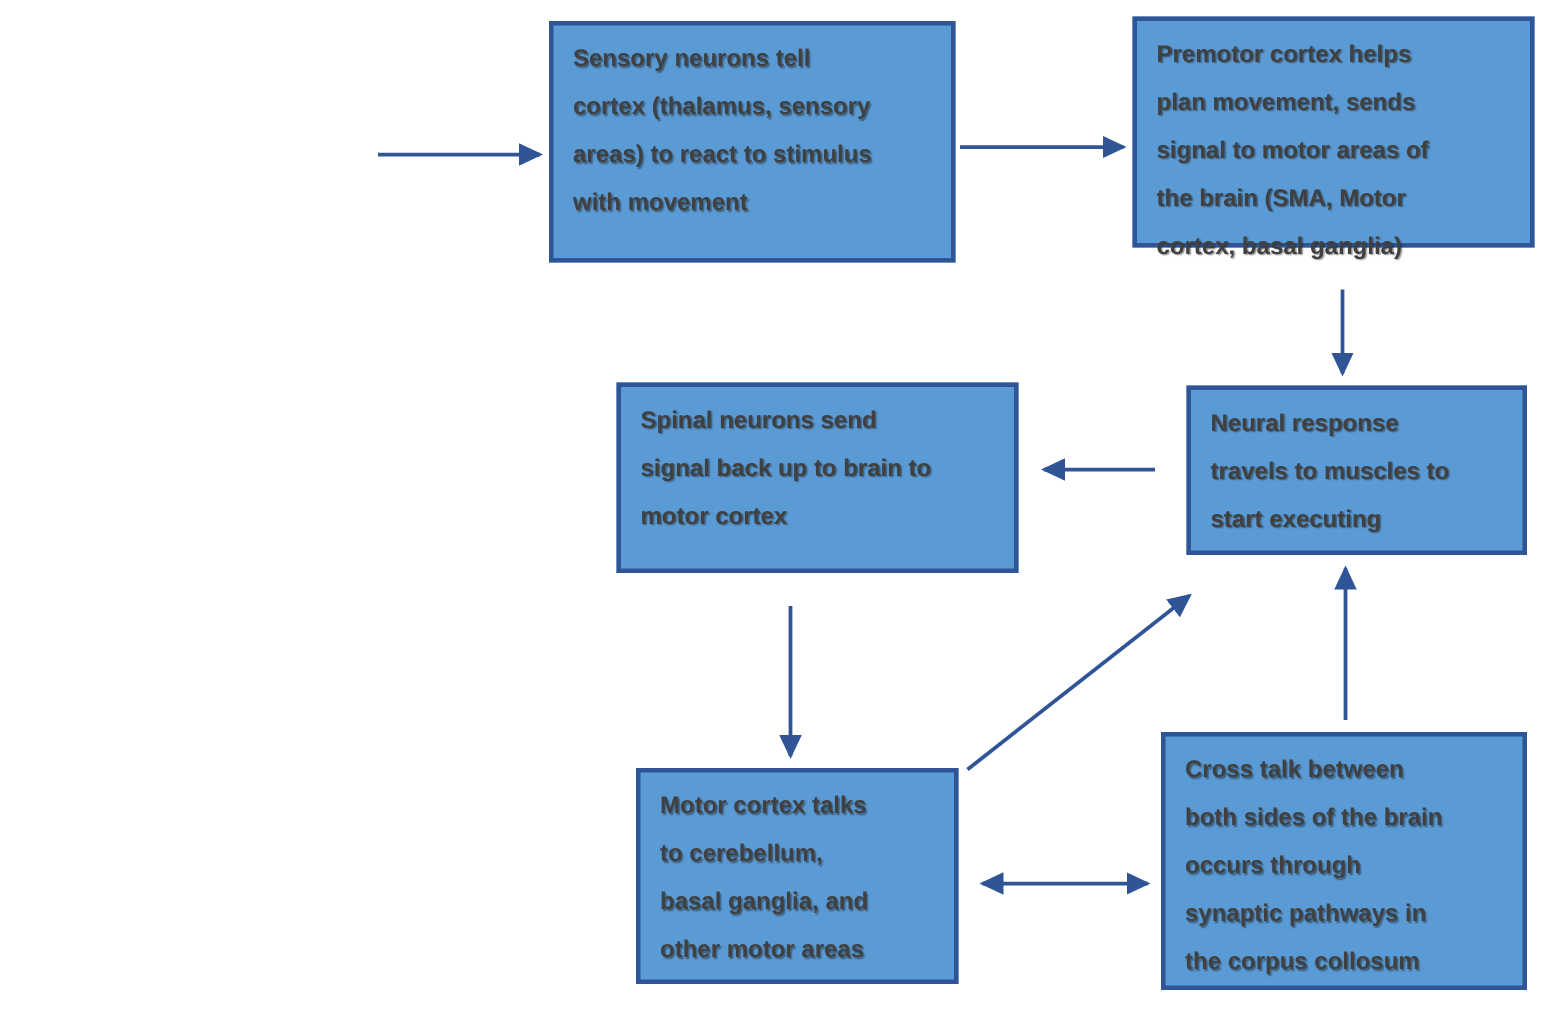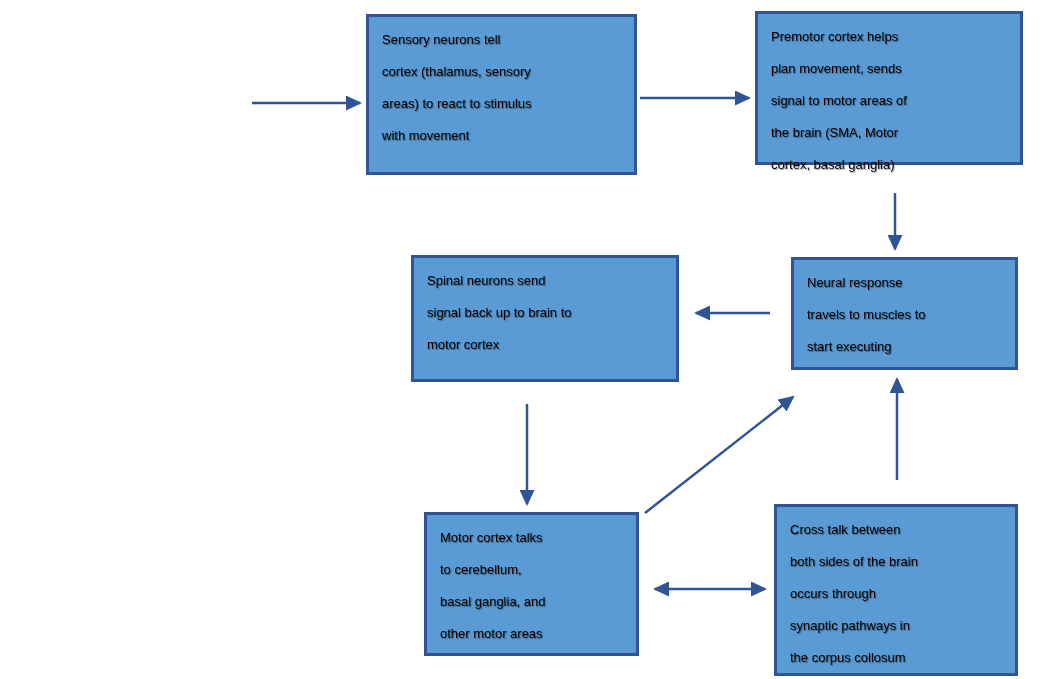--- a/index.html
+++ b/index.html
@@ -14,33 +14,34 @@
   .box {
     position: absolute;
     background: #5b9bd5;
     border: 3px solid #2f5597;
     box-sizing: border-box;
     color: #000000;
   }
   .box .txt {
     display: block;
     padding: 7px 6px 0 13px;
-    font-size: 13px;
+    font-size: 16px;
     line-height: 32px;
     white-space: pre-line;
-    color: #000000;
+    color: #404040;
     text-shadow: 1px 1px 1px rgba(20,20,20,0.45);
+    font-weight: bold;
   }
   .b1 { left: 12px;  top: 31px;  width: 233px; height: 126px; }
   .b2 { left: 366px; top: 14px;  width: 271px; height: 161px; }
   .b3 { left: 755px; top: 11px;  width: 268px; height: 154px; }
   .b4 { left: 791px; top: 257px; width: 227px; height: 113px; }
   .b5 { left: 411px; top: 255px; width: 268px; height: 127px; }
   .b6 { left: 424px; top: 512px; width: 215px; height: 144px; }
-  .b7 { left: 774px; top: 488px; width: 244px; height: 172px; margin-top: 16px; }
+  .b7 { left: 774px; top: 488px; width: 244px; height: 172px; }
   svg.arrows {
     position: absolute;
     left: 0; top: 0;
     width: 1044px; height: 679px;
     pointer-events: none;
   }
   svg.arrows line { stroke: #2f5597; stroke-width: 2.5; }
 </style>
 </head>
 <body>

